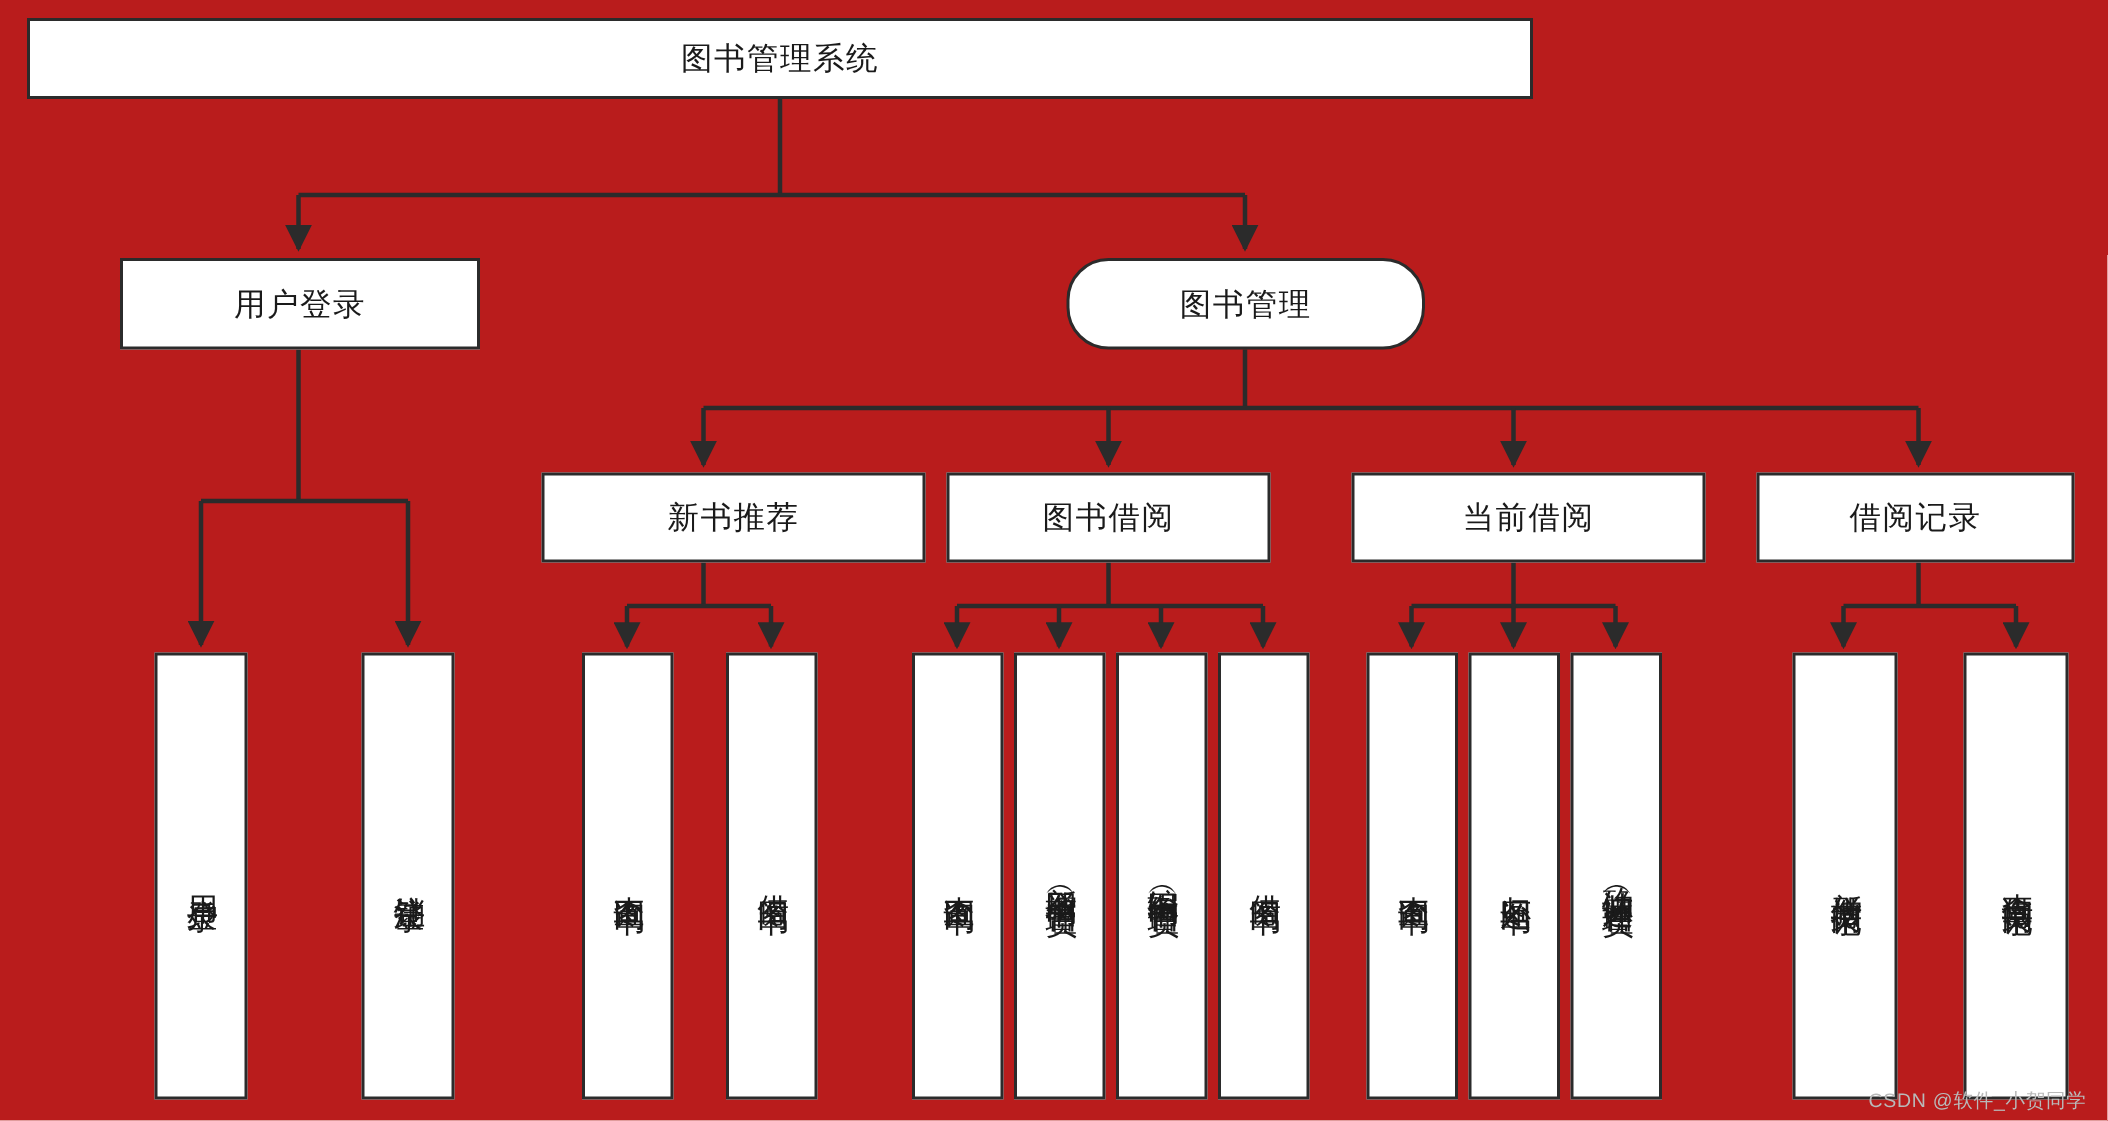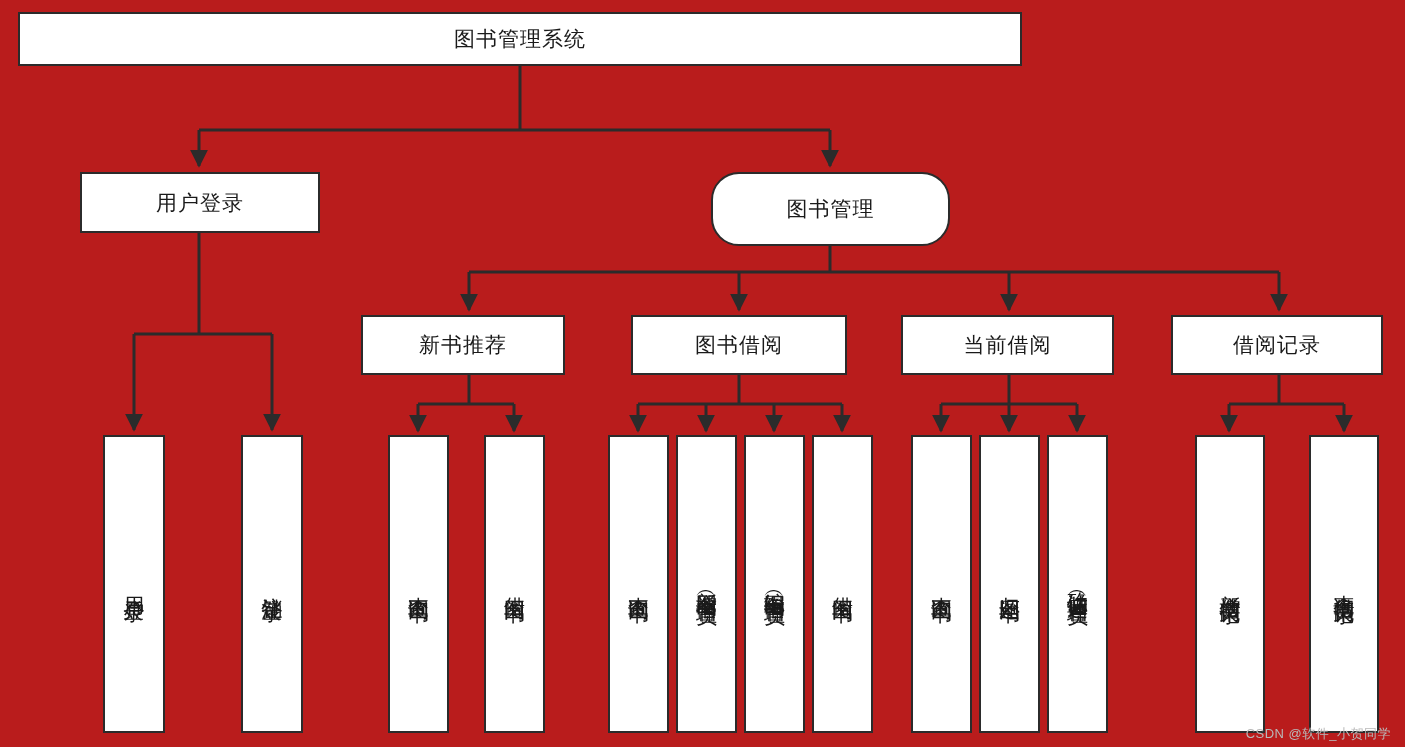--- a/index.html
+++ b/index.html
@@ -118,31 +118,31 @@
     </g>
   </svg>
 
   <div class="node horiz" style="left:18px; top:12px; width:1004px; height:54px;">
     <span>图书管理系统</span>
   </div>
 
   <div class="node horiz" style="left:80px; top:172px; width:240px; height:61px;">
     <span>用户登录</span>
   </div>
-  <div class="node horiz" style="left:711px; top:172px; width:239px; height:74px;border-radius:28px;">
+  <div class="node horiz" style="left:711px; top:172px; width:239px; height:61px;border-radius:28px;">
     <span>图书管理</span>
   </div>
 
-  <div class="node horiz" style="left:361px; top:315px; width:204px; height:60px;">
+  <div class="node horiz" style="left:361px; top:315px; width:256px; height:60px;">
     <span>新书推荐</span>
   </div>
   <div class="node horiz" style="left:631px; top:315px; width:216px; height:60px;">
     <span>图书借阅</span>
   </div>
-  <div class="node horiz" style="left:901px; top:315px; width:213px; height:60px;">
+  <div class="node horiz" style="left:901px; top:315px; width:236px; height:60px;">
     <span>当前借阅</span>
   </div>
   <div class="node horiz" style="left:1171px; top:315px; width:212px; height:60px;">
     <span>借阅记录</span>
   </div>
 
   <div class="node vert" style="left:103px; top:435px; width:62px; height:298px;">
     <span class="vlabel">用户登录</span>
   </div>
   <div class="node vert" style="left:241px; top:435px; width:62px; height:298px;">

